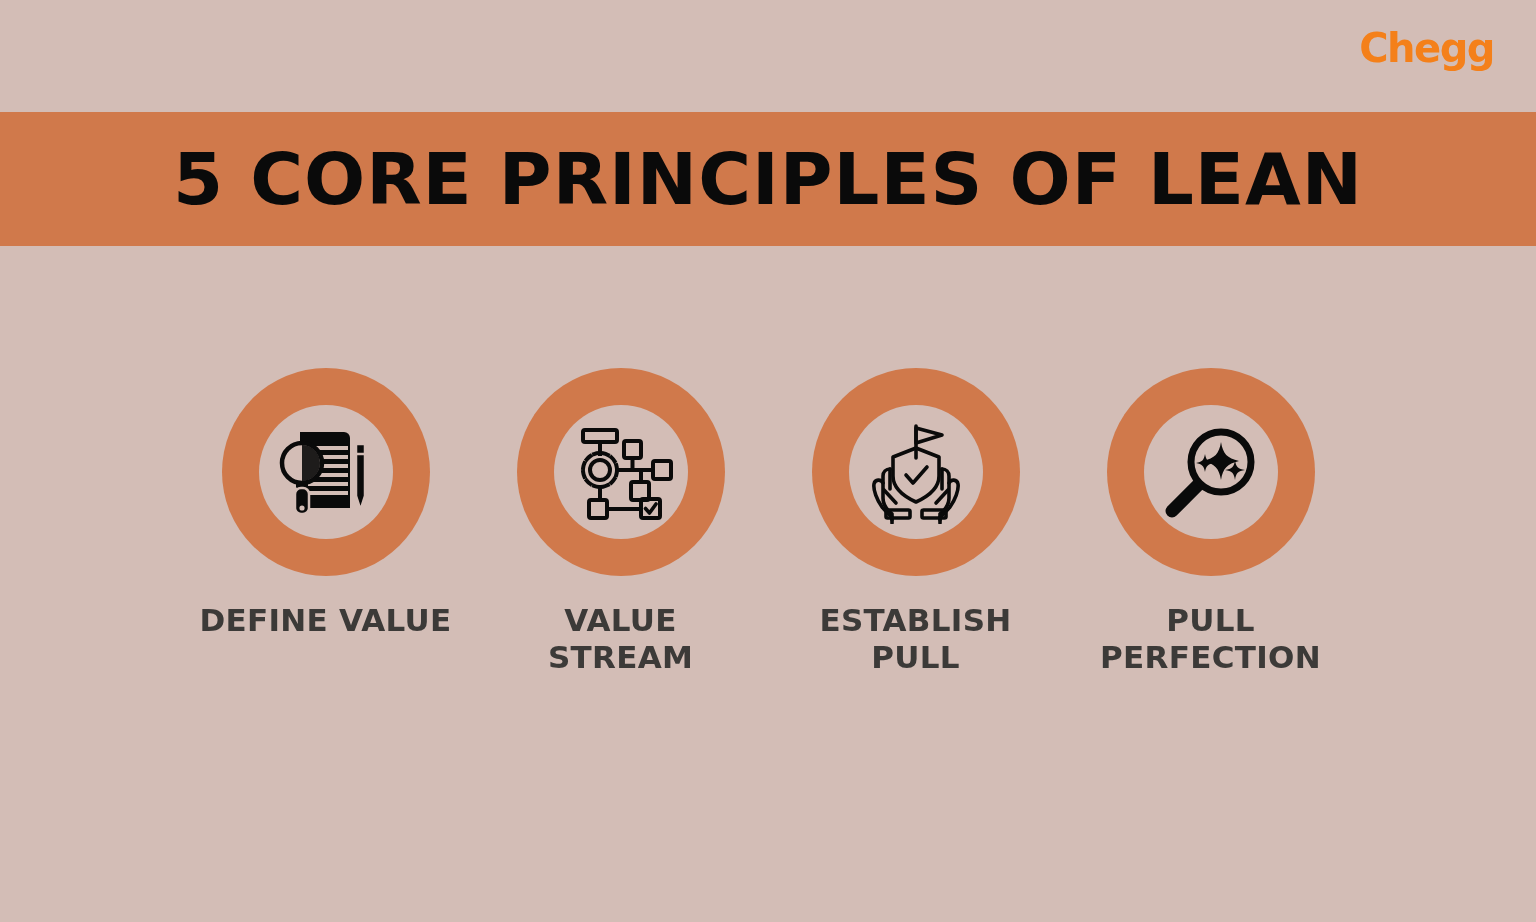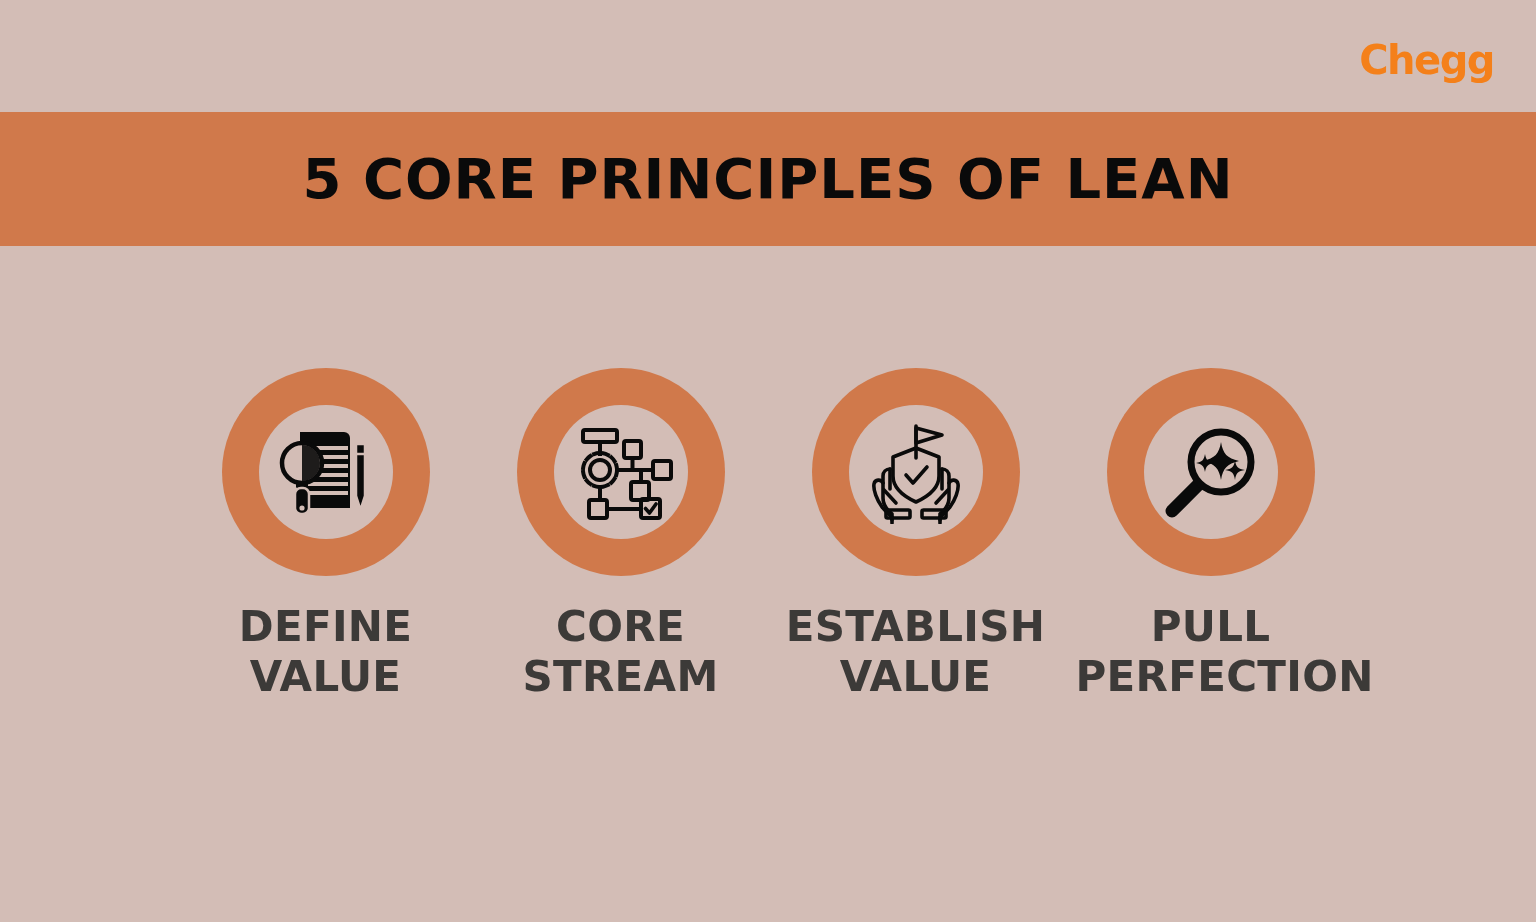--- a/index.html
+++ b/index.html
@@ -11,21 +11,21 @@
     height: 922px;
     background: #D3BDB6;
     font-family: "Liberation Sans", sans-serif;
     overflow: hidden;
     position: relative;
   }
 
   
   .brand-logo {
     position: absolute;
-    top: 40px;
+    top: 28px;
     right: 42px;
     font-family: "DejaVu Sans", sans-serif;
     font-size: 40px;
     font-weight: bold;
     letter-spacing: -1.5px;
     color: #F4801A;
     line-height: 1;
     user-select: none;
   }
 
@@ -36,21 +36,21 @@
     left: 0;
     width: 1536px;
     height: 134px;
     background: #D0794B;
     display: flex;
     align-items: center;
     justify-content: center;
   }
   .title-text {
     font-family: "DejaVu Sans", sans-serif;
-    font-size: 56px;
+    font-size: 72px;
     font-weight: bold;
     color: #0A0A0A;
     letter-spacing: 1px;
     line-height: 1;
     white-space: nowrap;
     text-align: left;
   }
 
   
   .principles-row {
@@ -86,21 +86,21 @@
     display: flex;
     align-items: center;
     justify-content: center;
   }
   .icon-inner svg {
     display: block;
   }
   .principle-label {
     margin-top: 26px;
     font-family: "DejaVu Sans", sans-serif;
-    font-size: 42px;
+    font-size: 31px;
     font-weight: bold;
     color: #3C3A38;
     text-align: center;
     line-height: 1.18;
     letter-spacing: 0.3px;
     max-width: 270px;
     white-space: pre-line;
   }
 </style>
 </head>
@@ -167,21 +167,21 @@
 
           <line x1="48" y1="50" x2="84" y2="50"></line>
           <rect x="55" y="21" width="17" height="17" rx="2"></rect>
           <line x1="63.5" y1="38" x2="63.5" y2="50"></line>
           <rect x="84" y="41" width="18" height="18" rx="2"></rect>
           <line x1="72" y1="50" x2="72" y2="62"></line>
           <rect x="62" y="62" width="18" height="18" rx="2"></rect>
         </svg>
       </div>
     </div>
-    <div class="principle-label">CORE
+    <div class="principle-label">VALUE
 STREAM</div>
   </div>
 
 
   <div class="principle">
     <div class="icon-circle">
       <div class="icon-inner">
         <svg width="104" height="104" viewBox="0 0 104 104" fill="none" stroke="#0A0A0A" stroke-width="3.6" stroke-linecap="round" stroke-linejoin="round">
 
           <line x1="52" y1="6" x2="52" y2="38"></line>
@@ -199,21 +199,21 @@
 
           <path d="M78 49 c4 0 7 3 7 7 v22 c0 7 -4 12 -9 16 v6"></path>
           <path d="M78 49 v20"></path>
           <path d="M85 63 c2 -4 8 -4 9 1 c1 6 -3 16 -8 23 c-3 4 -7 7 -10 10 v6"></path>
           <path d="M84 70 l-12 13"></path>
           <rect x="58" y="90" width="24" height="8" rx="1.5"></rect>
         </svg>
       </div>
     </div>
     <div class="principle-label">ESTABLISH
-VALUE</div>
+PULL</div>
   </div>
 
   <div class="principle">
     <div class="icon-circle">
       <div class="icon-inner">
         <svg width="104" height="104" viewBox="0 0 104 104" fill="none">
 
           <line x1="40" y1="64" x2="13" y2="91" stroke="#0A0A0A" stroke-width="13" stroke-linecap="round"></line>
 
           <circle cx="62" cy="42" r="30" fill="#D3BDB6" stroke="#0A0A0A" stroke-width="7"></circle>

